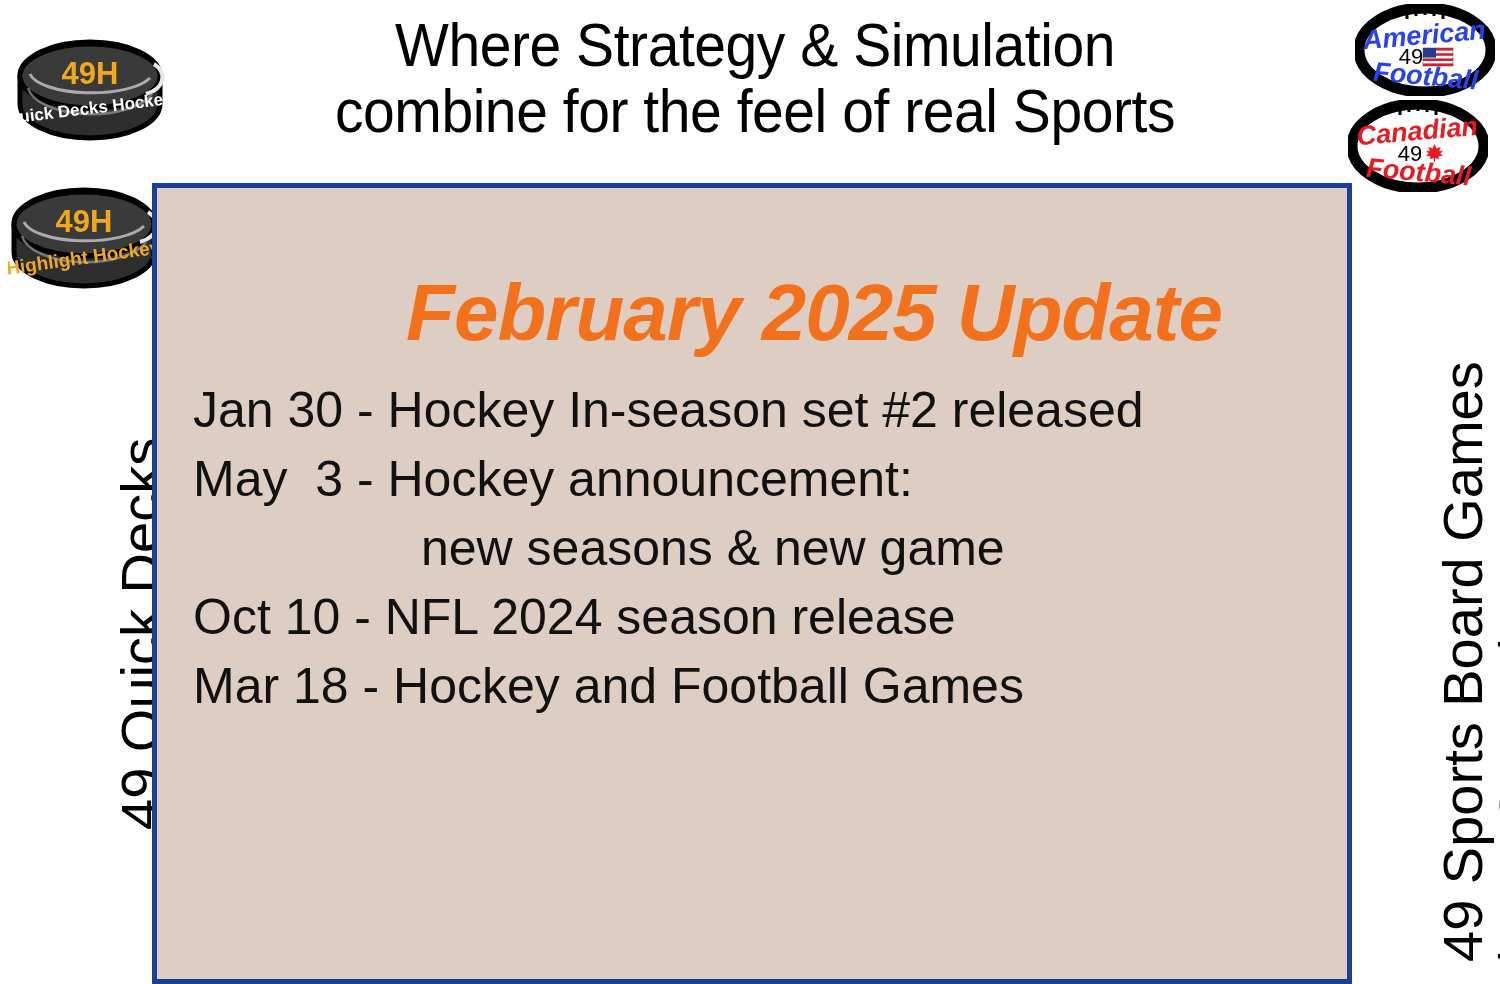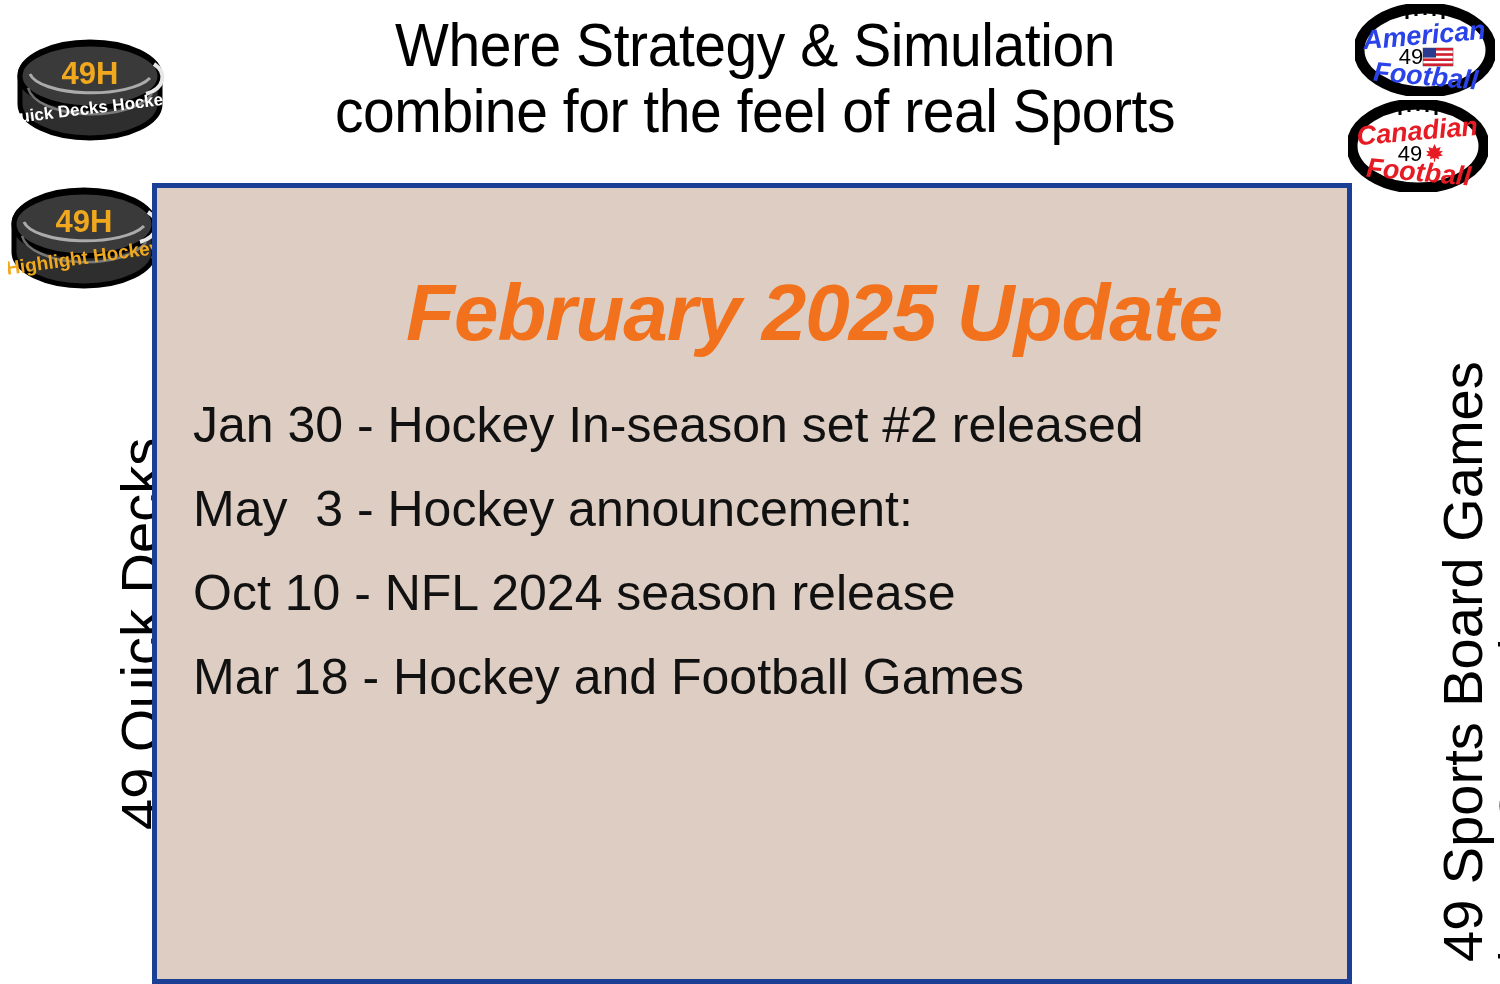--- a/index.html
+++ b/index.html
@@ -63,21 +63,20 @@
     top: 188px;
     width: 1150px;
   }
   .body-line {
     font-family: "Liberation Sans Narrow", "Liberation Sans", sans-serif;
     font-size: 50px;
     line-height: 1.38;
     color: #111111;
     white-space: pre;
     letter-spacing: 0px;
-    margin-top: 15px;
   }
   .body-line.indent { padding-left: 228px; }
 
   
   .vtext {
     position: absolute;
     font-family: "Liberation Sans Narrow", "Liberation Sans", sans-serif;
     color: #000000;
     white-space: nowrap;
     transform-origin: 0 0;
@@ -232,16 +231,17 @@
 <div class="vtext" id="left-label">49 Quick Decks</div>
 
 <div class="vtext" id="right-label-1">49 Sports Board Games</div>
 <div class="vtext" id="right-label-2">by R. Grant Fines</div>
 
 <div id="panel">
   <div id="panel-title">February 2025 Update</div>
   <div id="panel-body">
     <div class="body-line">Jan 30 - Hockey In-season set #2 released</div>
     <div class="body-line">May  3 - Hockey announcement:</div>
+    <div class="body-line indent">new seasons &amp; new game</div>
     <div class="body-line">Oct 10 - NFL 2024 season release</div>
     <div class="body-line">Mar 18 - Hockey and Football Games</div>
   </div>
 </div>
 
 </body></html>

